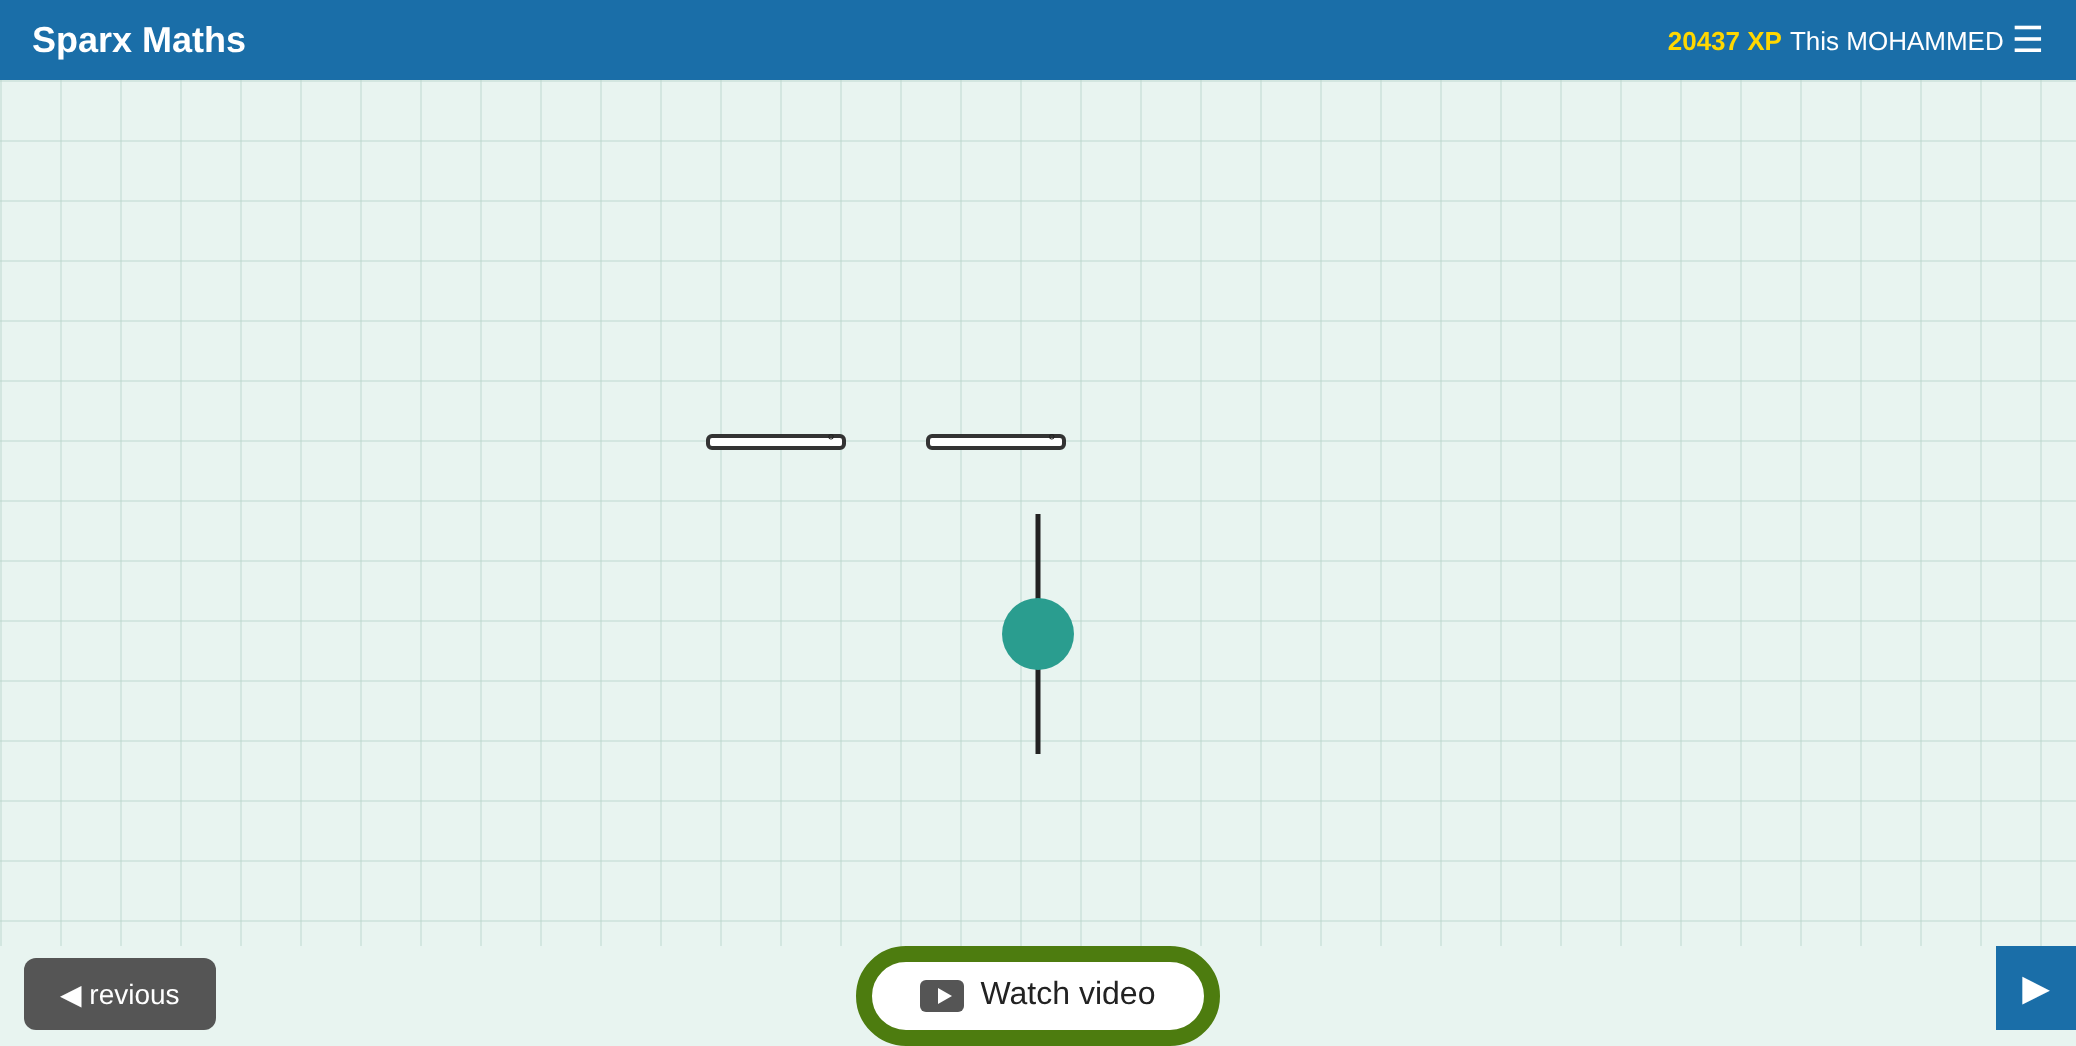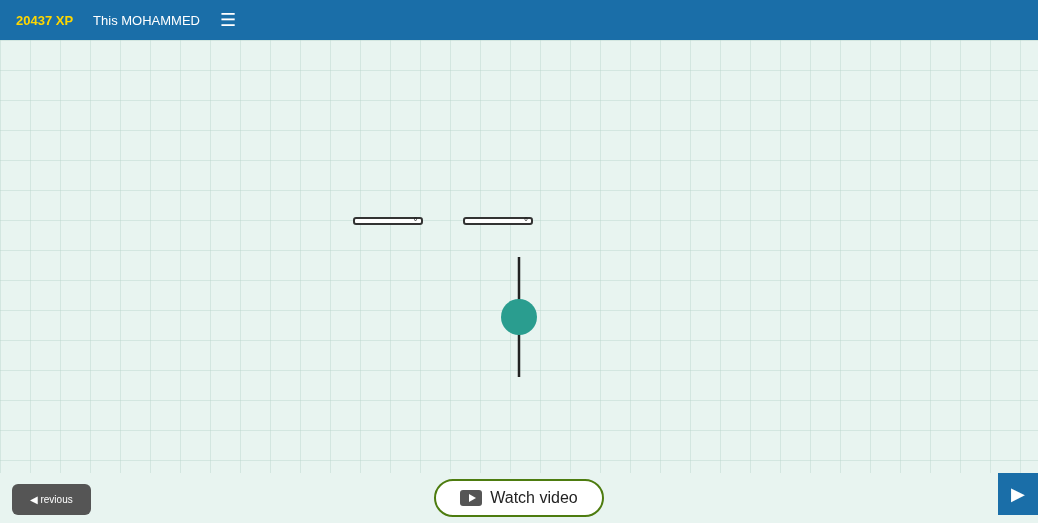--- a/index.html
+++ b/index.html
@@ -27,21 +27,21 @@
       gap: 8px;
     }
     .header-title {
       color: white;
       font-size: 18px;
       font-weight: bold;
     }
     .header-right {
       display: flex;
       align-items: center;
-      gap: 20px;
+      gap: 4px;
       color: white;
       font-size: 13px;
     }
     .xp-badge {
       color: #ffd700;
       font-weight: bold;
     }
 
     
     .nav-area {
@@ -151,21 +151,21 @@
       height: 50px;
       display: flex;
       align-items: center;
       justify-content: center;
     }
     .watch-video-btn {
       display: flex;
       align-items: center;
       gap: 8px;
       background: white;
-      border: 2px solid #4d7c0f;
+      border: 8px solid #4d7c0f;
       border-radius: 25px;
       padding: 8px 24px;
       font-size: 16px;
       cursor: pointer;
       color: #222;
       font-weight: 500;
     }
     .watch-video-btn .video-icon {
       width: 22px;
       height: 16px;
@@ -189,21 +189,21 @@
     
     .prev-btn {
       position: absolute;
       bottom: 8px;
       left: 12px;
       background: #555;
       color: white;
       border: none;
       border-radius: 6px;
       padding: 10px 18px;
-      font-size: 10px;
+      font-size: 14px;
       cursor: pointer;
     }
 
     
     .next-btn {
       position: absolute;
       bottom: 8px;
       right: 0;
       width: 40px;
       height: 42px;
@@ -234,20 +234,23 @@
         linear-gradient(90deg, rgba(180,210,200,0.4) 1px, transparent 1px);
       background-size: 30px 30px;
     }
   </style>
 </head>
 <body>
 
 <div class="background-grid"></div>
 
 <div class="header">
+  <div class="header-left">
+    <span class="header-title">Sparx Maths</span>
+  </div>
   <div class="header-right">
     <span class="xp-badge">20437 XP</span>
     <span>This MOHAMMED</span>
     <span style="font-size:18px; cursor:pointer;">☰</span>
   </div>
 </div>
 
 <div class="nav-area">
   <button class="tab-btn green">
     <span>6A</span>

